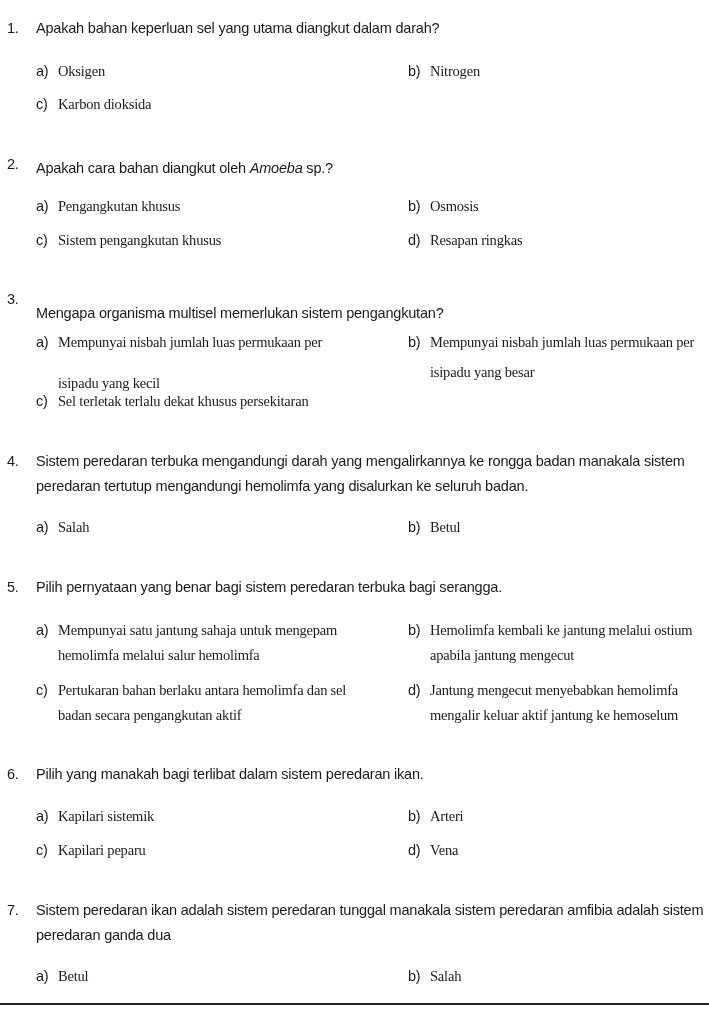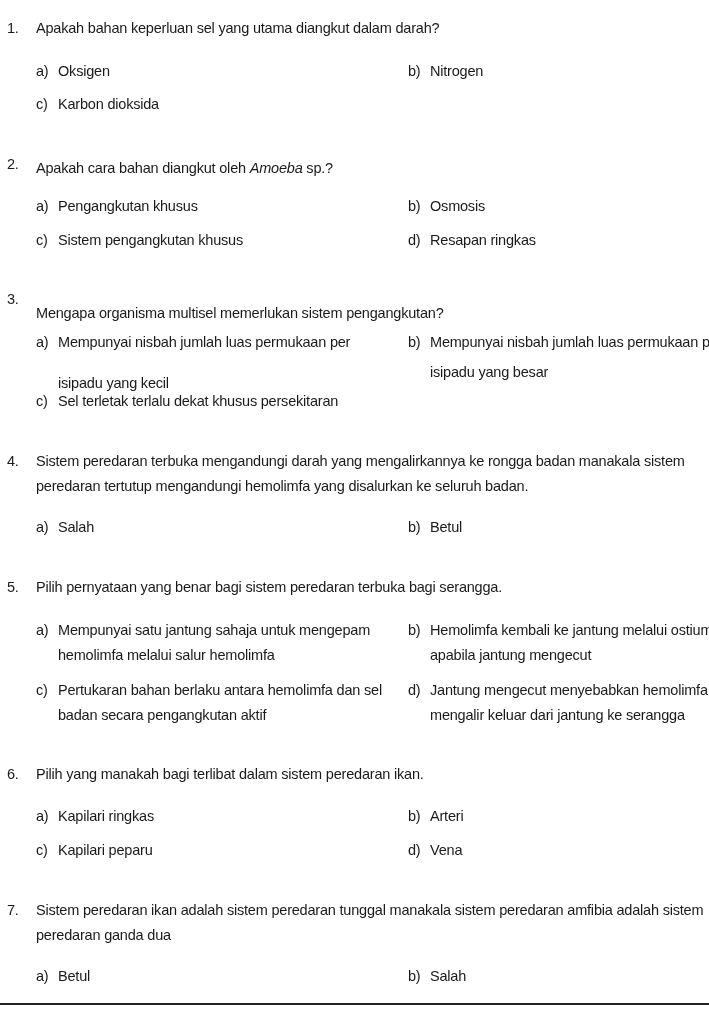--- a/index.html
+++ b/index.html
@@ -5,21 +5,21 @@
   html, body { margin: 0; padding: 0; background: #ffffff; }
   body {
     width: 709px; height: 1009px; overflow: hidden; position: relative;
     font-family: "Liberation Sans", sans-serif; color: #1a1a1a;
     font-size: 14.5px; letter-spacing: -0.2px;
   }
   .num { position: absolute; left: 7px; }
   .qtext { position: absolute; left: 36px; white-space: nowrap; }
   .opt { position: absolute; white-space: nowrap; }
   .opt .lbl { position: absolute; left: 0; }
-  .opt .txt { position: absolute; left: 22px; white-space: nowrap; }
+  .opt .txt { position: absolute; left: 22px; white-space: nowrap; font-family: Liberation Serif, serif; }
   .bottom-rule { position: absolute; left: 0; top: 1003px; width: 709px; height: 2px; background: #222; }
   i { font-style: italic; }
 </style>
 </head>
 <body>
 
 <div>
   <span class="num" style="top:20px">1.</span>
   <span class="qtext" style="top:20px">Apakah bahan keperluan sel yang utama diangkut dalam darah?</span>
   <div class="opt" style="left:36px; top:63px">
@@ -104,30 +104,30 @@
       <span class="txt" style="top:25px">apabila jantung mengecut</span>
     </div>
   <div class="opt" style="left:36px; top:682px">
       <span class="lbl">c)</span>
       <span class="txt">Pertukaran bahan berlaku antara hemolimfa dan sel</span>
       <span class="txt" style="top:25px">badan secara pengangkutan aktif</span>
     </div>
   <div class="opt" style="left:408px; top:682px">
       <span class="lbl">d)</span>
       <span class="txt">Jantung mengecut menyebabkan hemolimfa</span>
-      <span class="txt" style="top:25px">mengalir keluar dari jantung ke serangga</span>
+      <span class="txt" style="top:25px">mengalir keluar aktif jantung ke hemoselum</span>
     </div>
 </div>
 
 <div>
   <span class="num" style="top:766px">6.</span>
   <span class="qtext" style="top:766px">Pilih yang manakah bagi terlibat dalam sistem peredaran ikan.</span>
   <div class="opt" style="left:36px; top:808px">
       <span class="lbl">a)</span>
-      <span class="txt">Kapilari ringkas</span>
+      <span class="txt">Kapilari sistemik</span>
     </div>
   <div class="opt" style="left:408px; top:808px">
       <span class="lbl">b)</span>
       <span class="txt">Arteri</span>
     </div>
   <div class="opt" style="left:36px; top:842px">
       <span class="lbl">c)</span>
       <span class="txt">Kapilari peparu</span>
     </div>
   <div class="opt" style="left:408px; top:842px">

